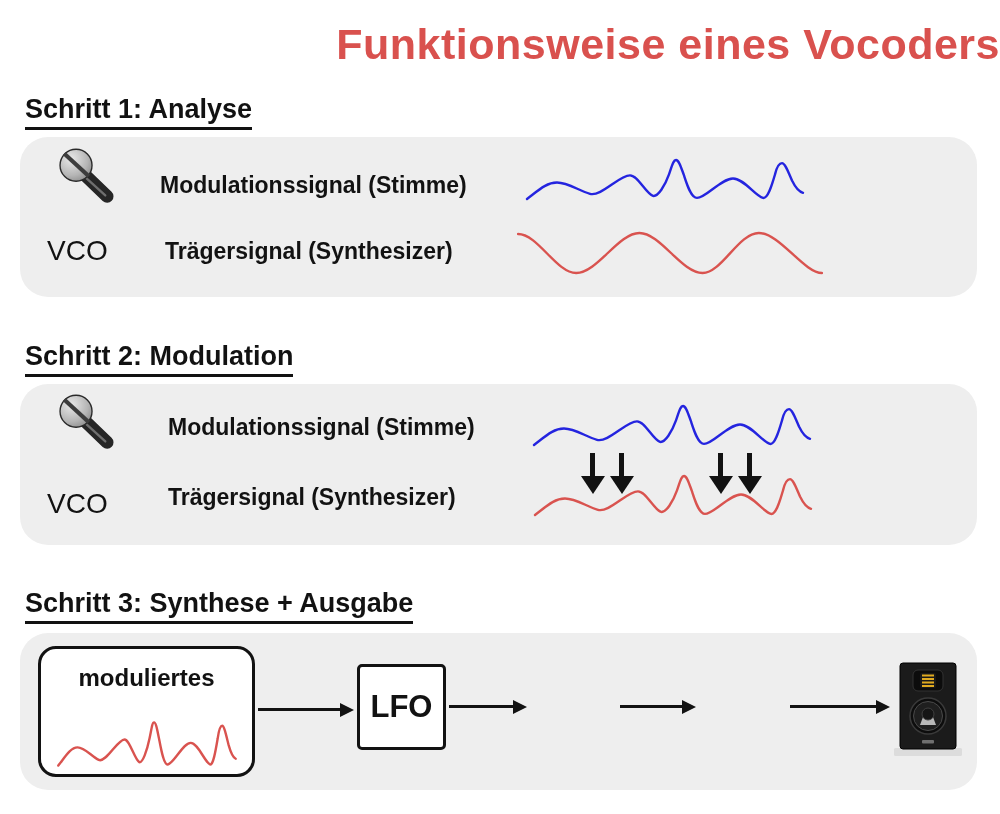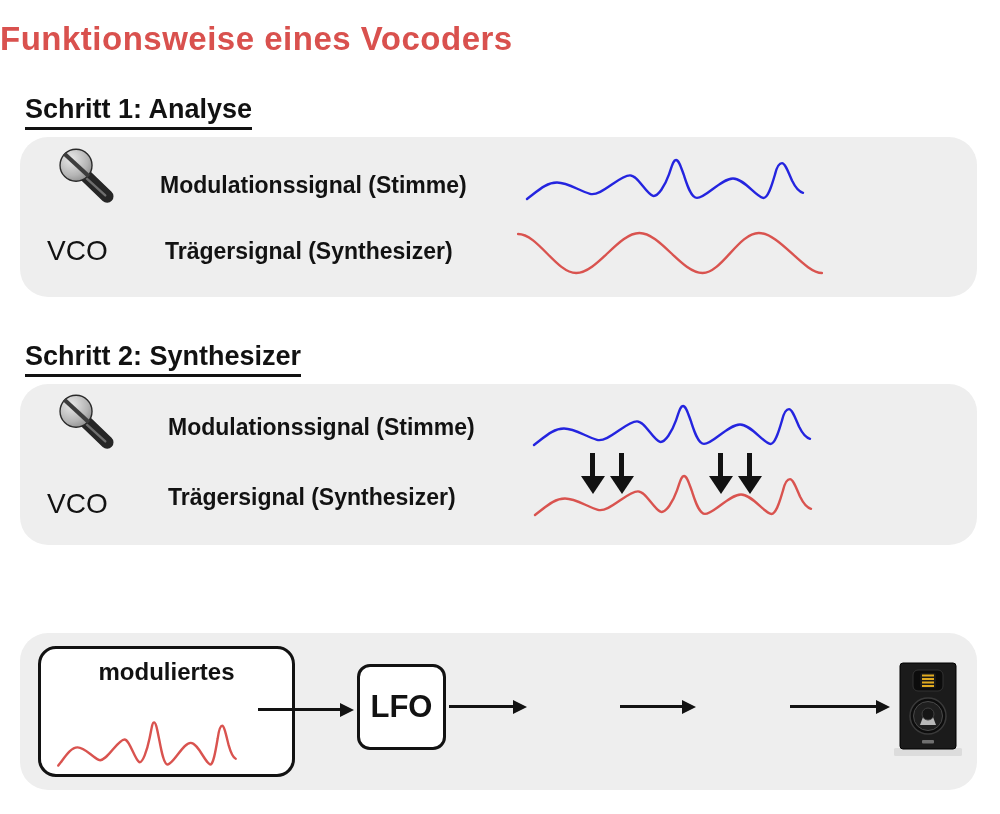--- a/index.html
+++ b/index.html
@@ -2,47 +2,47 @@
 <html style="--title-red: #d9514e; --wave-blue: #2424df; --wave-red: #d9534f; --panel-bg: #eeeeee; --ink: #121212;"><head>
 <meta charset="utf-8">
 <style>
   :root{
     --title-red:#d9514e; --wave-blue:#2424df; --wave-red:#d9534f;
     --panel-bg:#eeeeee; --ink:#121212;
   }
   *{margin:0;padding:0;box-sizing:border-box}
   body{background:#fff;font-family:"Liberation Sans", sans-serif;}
   .page{position:relative;width:1000px;height:814px;background:#fff;overflow:hidden}
-  .title{position:absolute;top:20px;left:0;width:100%;text-align:left;
-         font-size:33px;font-weight:700;color:var(--title-red);letter-spacing:0.5px}
+  .title{position:absolute;top:20px;left:0;width:100%;text-align:right;
+         font-size:43px;font-weight:700;color:var(--title-red);letter-spacing:0.5px}
   .heading{position:absolute;left:25px;font-size:27px;font-weight:700;color:var(--ink);
            border-bottom:3px solid var(--ink);padding-bottom:2px;display:inline-block}
   .h-s1{top:94px}.h-s2{top:341px}.h-s3{top:588px}
   .panel{position:absolute;left:20px;width:957px;background:var(--panel-bg);border-radius:28px}
   .p1{top:137px;height:160px}.p2{top:384px;height:161px}.p3{top:633px;height:157px}
   .abs{position:absolute}
   .row-label{font-size:23px;font-weight:700;color:var(--ink);white-space:nowrap}
   .vco{font-size:28px;font-weight:400;color:var(--ink)}
   .wave path{fill:none;stroke-width:2.4;vector-effect:non-scaling-stroke;
              stroke-linecap:round;stroke-linejoin:round}
   .wave-blue path{stroke:var(--wave-blue)}
   .wave-red path{stroke:var(--wave-red)}
   .down-arrow{position:absolute;width:5px;height:24px;background:var(--ink)}
   .down-arrow::after{content:"";position:absolute;left:-9.5px;bottom:-17px;width:0;height:0;
       border-left:12px solid transparent;border-right:12px solid transparent;
       border-top:18px solid var(--ink)}
   .flow-arrow{position:absolute;height:3px;background:var(--ink)}
   .flow-arrow::after{content:"";position:absolute;right:-13px;top:-5.5px;width:0;height:0;
       border-left:14px solid var(--ink);
       border-top:7px solid transparent;border-bottom:7px solid transparent}
-  .source-box{position:absolute;left:18px;top:13px;width:257px;height:131px;background:#fff;
-      border:3px solid var(--ink);border-radius:18px;text-align:center;padding-top:9px}
+  .source-box{position:absolute;left:18px;top:13px;width:217px;height:131px;background:#fff;
+      border:3px solid var(--ink);border-radius:18px;text-align:center;padding-top:15px}
   .source-box .line{font-size:24px;font-weight:700;color:var(--ink);line-height:27px}
   .module-box{position:absolute;top:31px;width:89px;height:86px;background:#fff;
-      border:3.5px solid var(--ink);border-radius:13px;display:flex;
+      border:3.5px solid var(--ink);border-radius:5px;display:flex;
       align-items:center;justify-content:center;font-size:31px;font-weight:700;color:var(--ink)}
   .m-lfo{left:337px}.m-vcf{left:508px}.m-vca{left:678px}
 </style>
 </head>
 <body>
 
 <div class="page">
 
   <div class="title">Funktionsweise eines Vocoders</div>
 
@@ -76,21 +76,21 @@
     <div class="abs vco" style="left:27px;top:98px">VCO</div>
 
     <div class="abs row-label" style="left:145px;top:101px">Trägersignal (Synthesizer)</div>
 
     <svg class="abs wave wave-red" style="left:497px;top:93px" width="306" height="46" viewBox="0 0 305 46" preserveAspectRatio="none">
       <path d="M 1 4 C 21 4 39 43 59 43 C 80 43 101 3 122 3 C 143 3 164 43 185 43
                C 204 43 221 3 241 3 C 262 3 286 43 304 43"></path>
     </svg>
   </div>
 
-  <div class="heading h-s2">Schritt 2: Synthesizer</div>
+  <div class="heading h-s2">Schritt 2: Modulation</div>
 
   <div class="panel p2">
     <svg class="abs" style="left:35px;top:9px" width="64" height="64" viewBox="0 0 70 70">
       <defs>
         <radialGradient id="micHead2" cx="35%" cy="30%" r="80%">
           <stop offset="0%" stop-color="#e9e9e9"></stop>
             <stop offset="65%" stop-color="#b5b5b5"></stop>
           <stop offset="100%" stop-color="#8a8a8a"></stop>
         </radialGradient>
       </defs>
@@ -121,20 +121,21 @@
 
     <svg class="abs wave wave-red" style="left:513px;top:89px" width="280" height="45" viewBox="0 0 280 44" preserveAspectRatio="none">
       <path d="M 2 41 C 13 33 21 25 32 25 C 43 25 54 33 65 36 C 76 39 94 18 105 18
                C 113 18 121 36 128 38 C 133 39 140 28 144 17 C 147 9 148 3 151 3
                C 154 3 156 10 159 18 C 162 27 166 40 172 40 C 181 40 196 21 208 21
                C 219 21 230 38 238 40 C 243 41 247 27 250 17 C 252 9 254 6 257 6
                C 260 6 263 14 267 23 C 270 29 274 34 278 35"></path>
     </svg>
   </div>
 
+  <div class="heading h-s3">Schritt 3: Synthese + Ausgabe</div>
 
   <div class="panel p3">
 
     <div class="source-box">
       <div class="line">moduliertes</div>
       <svg class="wave wave-red" style="position:absolute;left:16px;top:70px" width="180" height="50" viewBox="0 0 280 44" preserveAspectRatio="none">
         <path d="M 2 41 C 13 33 21 25 32 25 C 43 25 54 33 65 36 C 76 39 94 18 105 18
                  C 113 18 121 36 128 38 C 133 39 140 28 144 17 C 147 9 148 3 151 3
                  C 154 3 156 10 159 18 C 162 27 166 40 172 40 C 181 40 196 21 208 21
                  C 219 21 230 38 238 40 C 243 41 247 27 250 17 C 252 9 254 6 257 6

